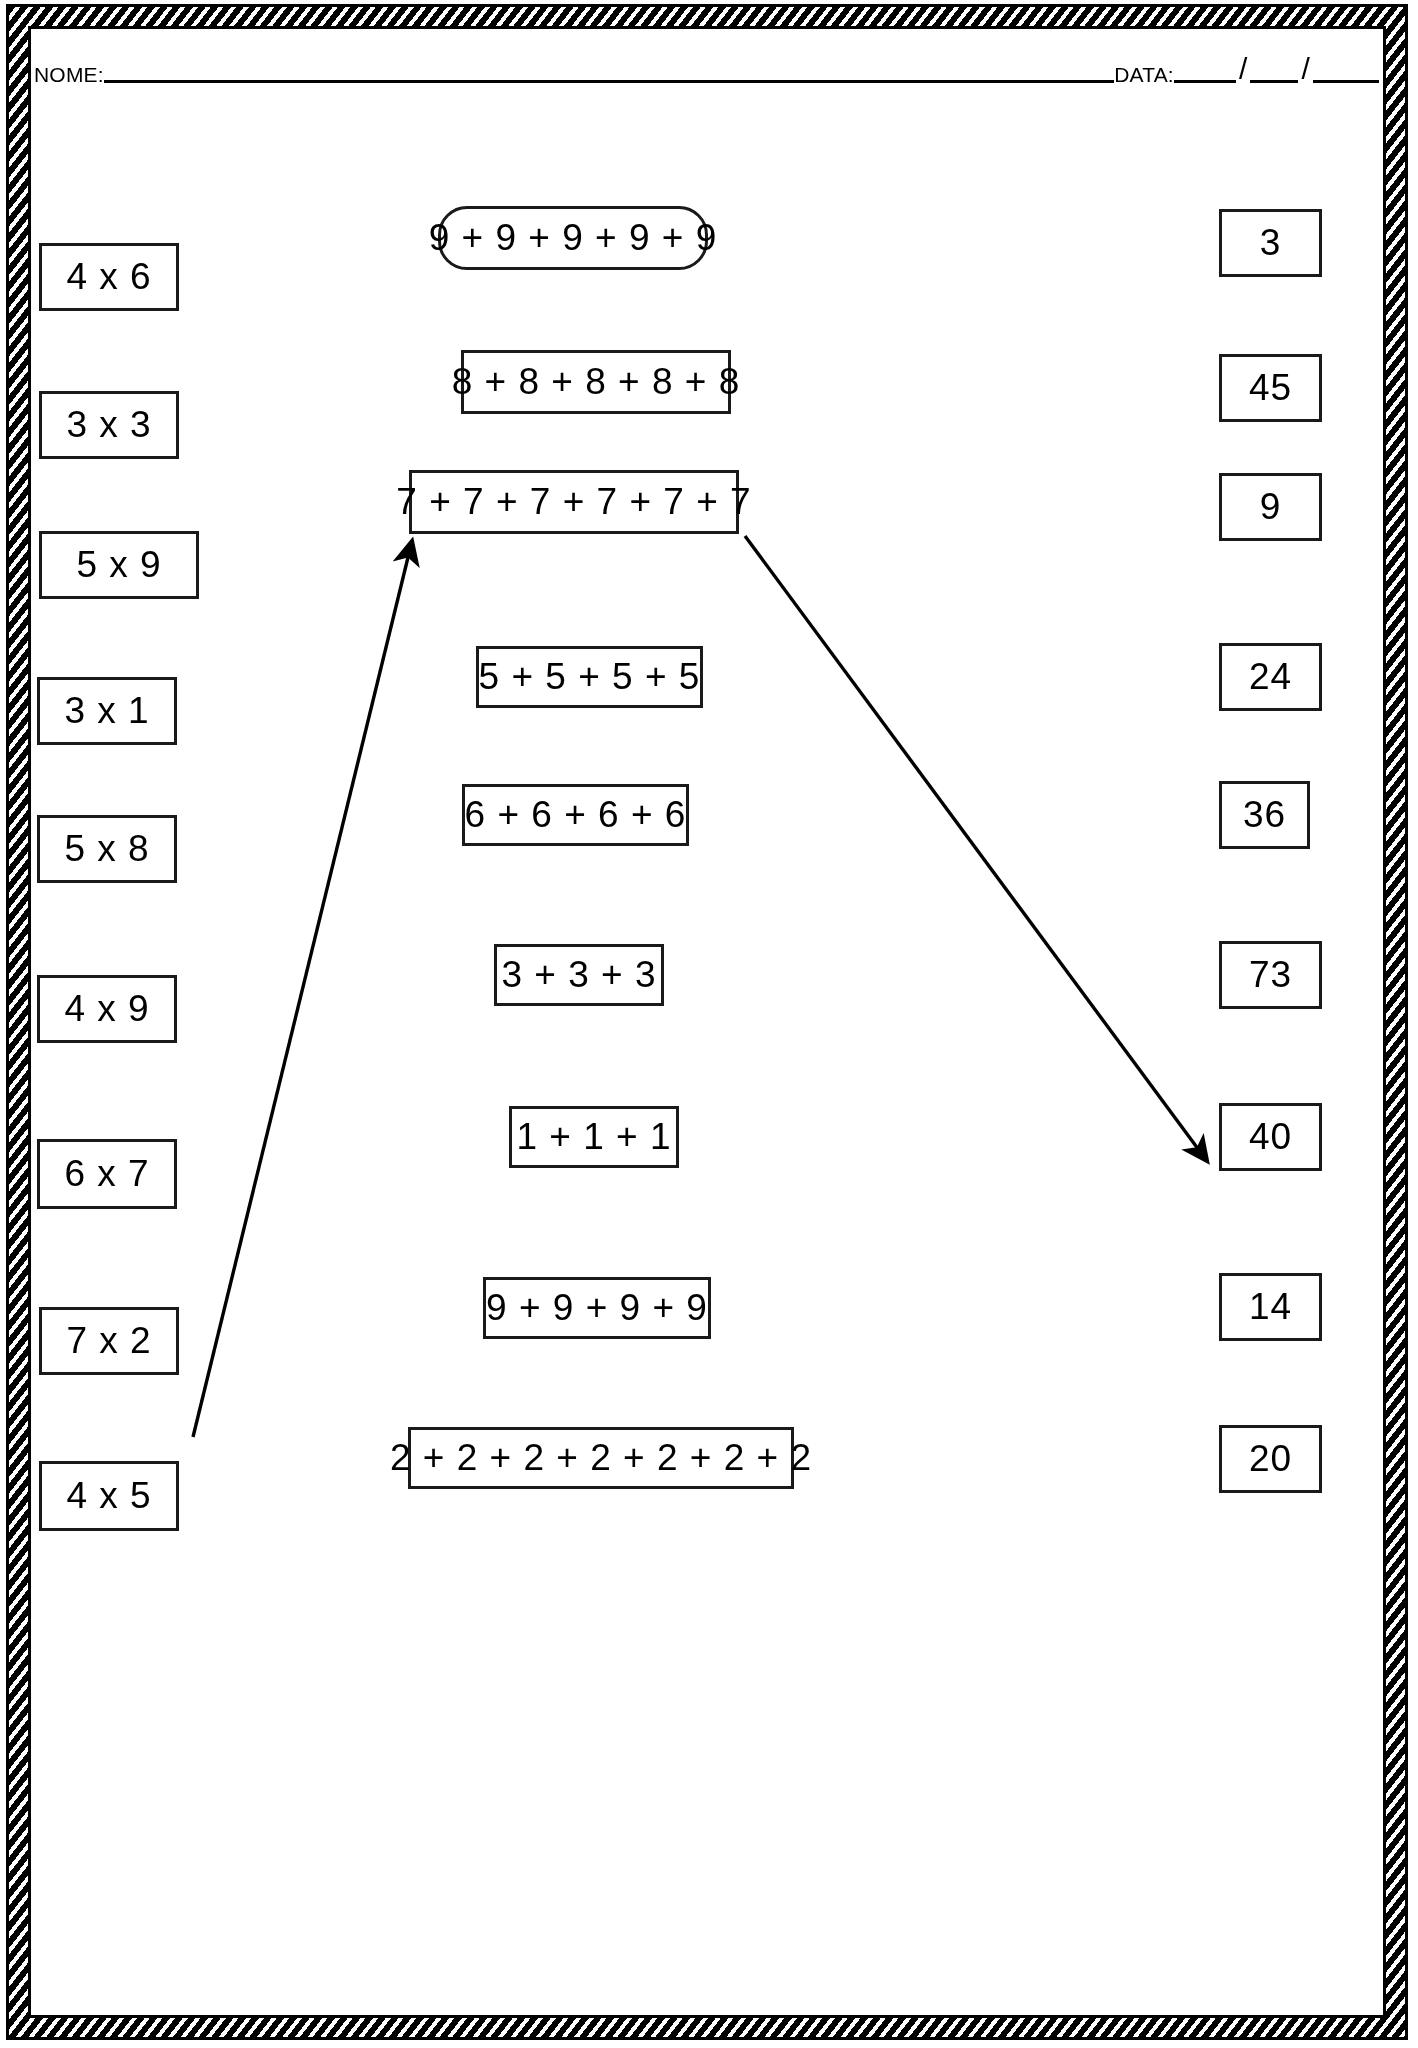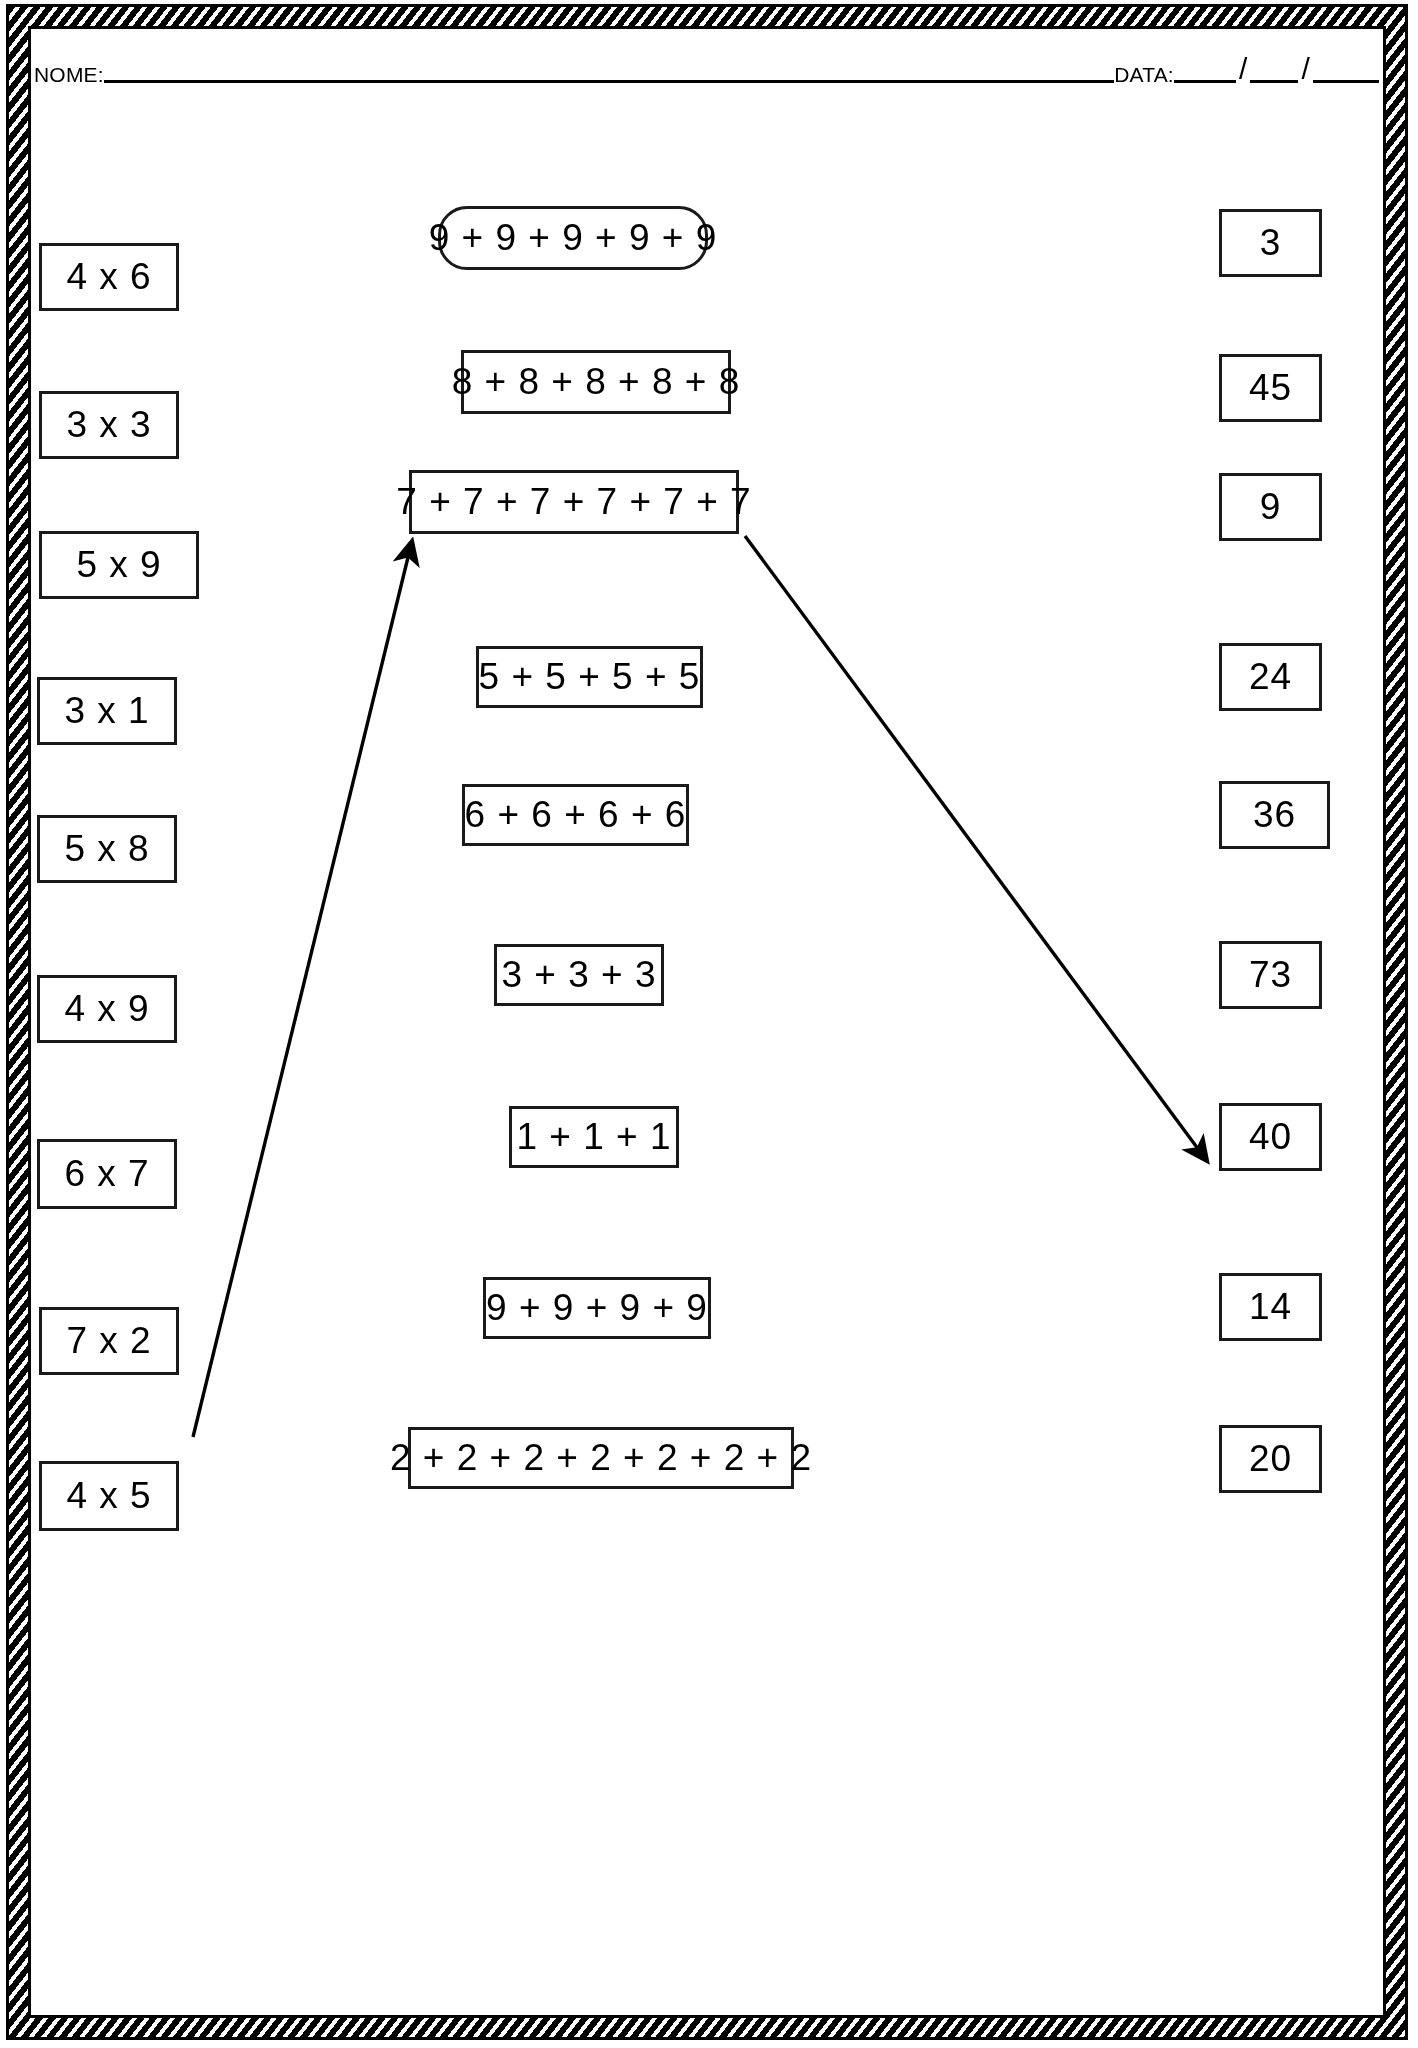--- a/index.html
+++ b/index.html
@@ -200,21 +200,21 @@
     <div class="mbox col-mid" style="left:431px; top:755px; width:227px; height:62px;">6 + 6 + 6 + 6</div>
     <div class="mbox col-mid" style="left:463px; top:915px; width:170px; height:62px;">3 + 3 + 3</div>
     <div class="mbox col-mid" style="left:478px; top:1077px; width:170px; height:62px;">1 + 1 + 1</div>
     <div class="mbox col-mid" style="left:452px; top:1248px; width:228px; height:62px;">9 + 9 + 9 + 9</div>
     <div class="mbox col-mid" style="left:377px; top:1398px; width:386px; height:62px;">2 + 2 + 2 + 2 + 2 + 2 + 2</div>
 
     <div class="mbox col-right" style="left:1188px; top:180px;  width:103px; height:68px;">3</div>
     <div class="mbox col-right" style="left:1188px; top:325px;  width:103px; height:68px;">45</div>
     <div class="mbox col-right" style="left:1188px; top:444px;  width:103px; height:68px;">9</div>
     <div class="mbox col-right" style="left:1188px; top:614px;  width:103px; height:68px;">24</div>
-    <div class="mbox col-right" style="left:1188px; top:752px;  width:111px; height:68px;">36</div>
+    <div class="mbox col-right" style="left:1188px; top:752px;  width:91px; height:68px;">36</div>
     <div class="mbox col-right" style="left:1188px; top:912px;  width:103px; height:68px;">73</div>
     <div class="mbox col-right" style="left:1188px; top:1074px; width:103px; height:68px;">40</div>
     <div class="mbox col-right" style="left:1188px; top:1244px; width:103px; height:68px;">14</div>
     <div class="mbox col-right" style="left:1188px; top:1396px; width:103px; height:68px;">20</div>
 
     <svg class="arrow-layer" viewBox="0 0 1352 1986">
       <defs>
         <marker id="head" markerWidth="9" markerHeight="9" refX="7.2" refY="4.5" orient="auto">
           <path d="M0,0.4 L8.6,4.5 L0,8.6 L2.2,4.5 Z" fill="#000000"></path>
         </marker>

